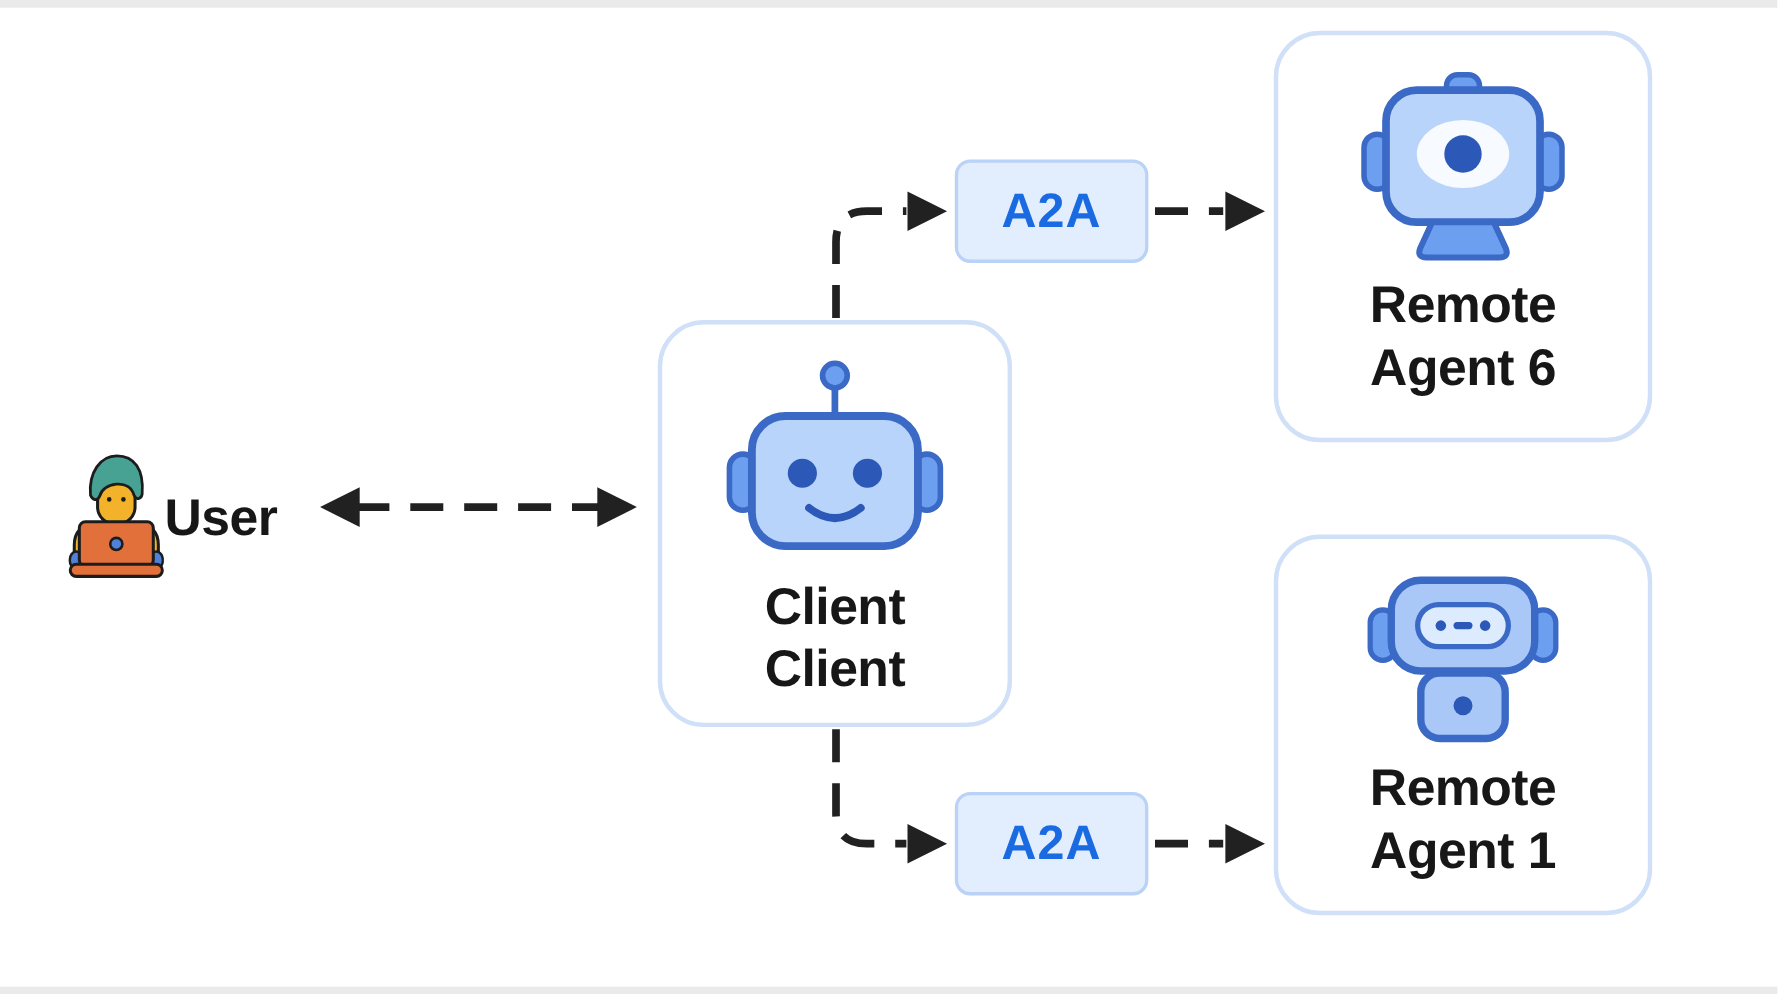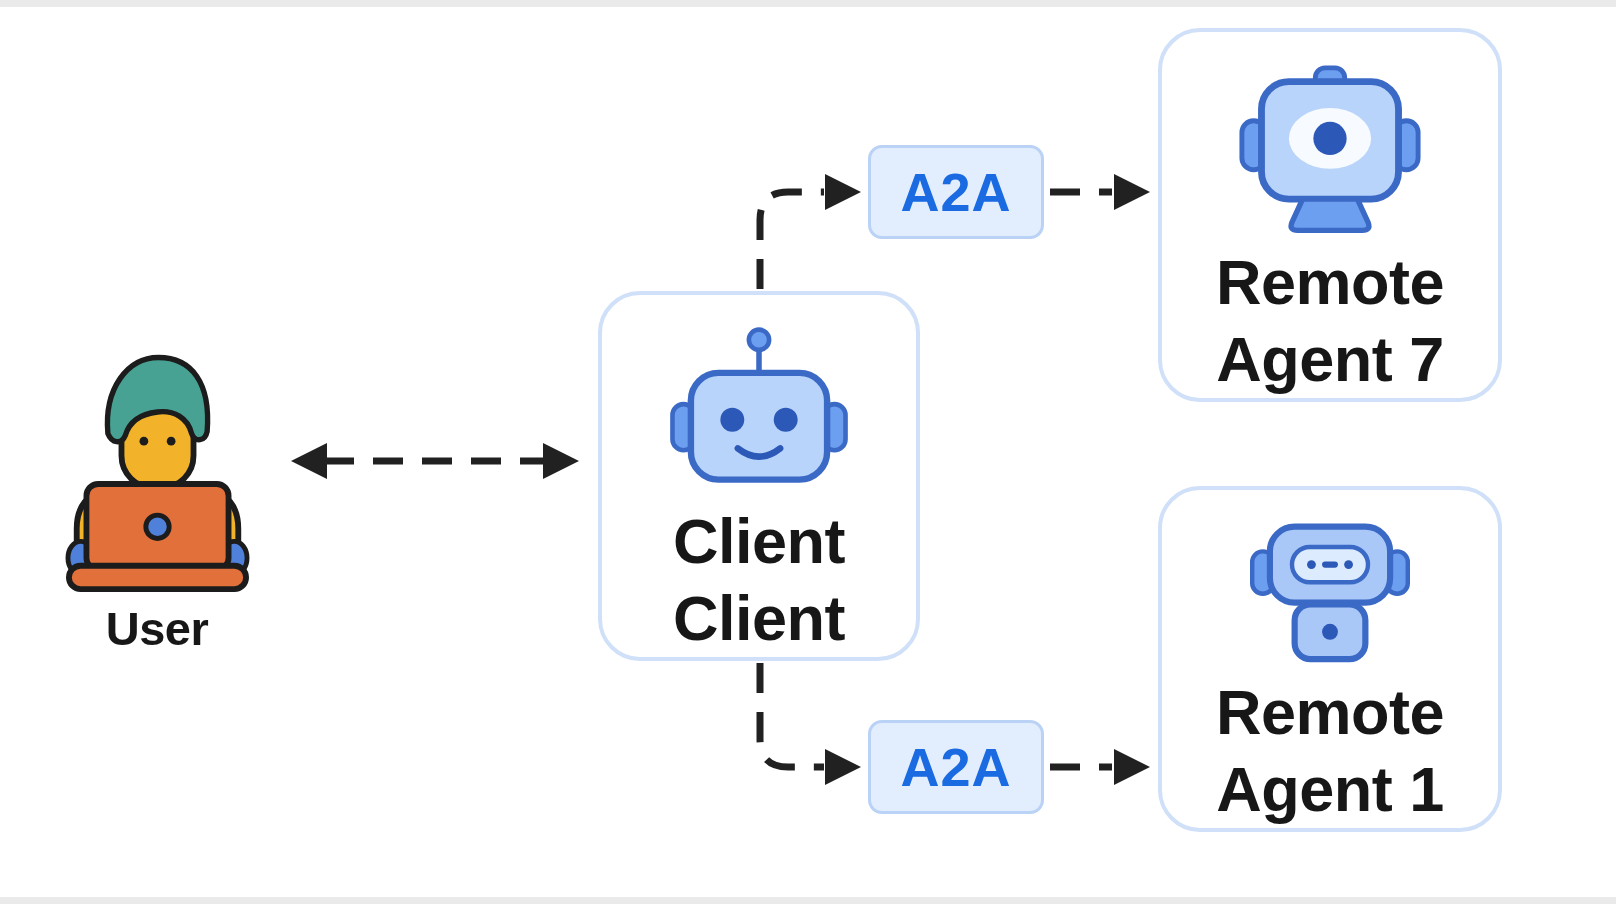--- a/index.html
+++ b/index.html
@@ -37,44 +37,44 @@
     display: flex; flex-direction: column; align-items: center;
   }
   .client-box  { left: 598px;  top: 291px; width: 322px; height: 370px; padding-top: 30px; }
   .remote1-box { left: 1158px; top: 28px;  width: 344px; height: 374px; padding-top: 32px; }
   .remote2-box { left: 1158px; top: 486px; width: 344px; height: 346px; padding-top: 26px; }
 
   .node-label {
     margin-top: 8px;
     text-align: center;
     font-weight: 700;
-    font-size: 63px;
+    font-size: 47px;
     line-height: 1.22;
     color: #171717;
     letter-spacing: -0.5px;
   }
 
   .badge {
     position: absolute;
     width: 176px; height: 94px;
     background: #e2edfd;
     border: 3px solid #b9d2f6;
     border-radius: 14px;
     display: flex; align-items: center; justify-content: center;
   }
   .badge span {
-    font-size: 54px; font-weight: 700;
+    font-size: 44px; font-weight: 700;
     color: #1a6ae2; letter-spacing: 1px;
   }
   .badge.top    { left: 868px; top: 145px; }
   .badge.bottom { left: 868px; top: 720px; }
 
   .user-figure {
     position: absolute; left: 62px; top: 338px; width: 190px;
-    display: flex; flex-direction: column; align-items: center;
+    display: flex; flex-direction: row; align-items: center;
   }
   .user-figure figcaption {
     margin-top: 8px;
     font-size: 47px; font-weight: 700; color: #171717;
     letter-spacing: -0.5px;
   }
 </style>
 </head>
 <body>
 
@@ -152,21 +152,21 @@
       <rect x="85" y="4" width="30" height="22" rx="10" fill="#6d9ff1" stroke="#3b69c6" stroke-width="5"></rect>
       <rect x="10" y="58" width="24" height="50" rx="12" fill="#6d9ff1" stroke="#3b69c6" stroke-width="5"></rect>
       <rect x="166" y="58" width="24" height="50" rx="12" fill="#6d9ff1" stroke="#3b69c6" stroke-width="5"></rect>
       <rect x="30" y="18" width="140" height="120" rx="28" fill="#b9d4fa" stroke="#3b69c6" stroke-width="7"></rect>
       <ellipse cx="100" cy="76" rx="42" ry="31" fill="#f7faff"></ellipse>
       <circle cx="100" cy="76" r="17" fill="#2c58b8"></circle>
       <path d="M 72 138 L 128 138 L 139 162 Q 142 170 133 170 L 67 170 Q 58 170 61 162 Z" fill="#6d9ff1" stroke="#3b69c6" stroke-width="5.5" stroke-linejoin="round"></path>
     </svg>
     <div class="node-label">
       <div>Remote</div>
-      <div>Agent 7</div>
+      <div>Agent 6</div>
     </div>
   </div>
 
   <div class="node-box remote2-box">
     <svg width="192" height="163" viewBox="0 0 200 170" xmlns="http://www.w3.org/2000/svg">
       <rect x="12" y="40" width="24" height="48" rx="12" fill="#6d9ff1" stroke="#3b69c6" stroke-width="5"></rect>
       <rect x="164" y="40" width="24" height="48" rx="12" fill="#6d9ff1" stroke="#3b69c6" stroke-width="5"></rect>
       <rect x="32" y="12" width="136" height="86" rx="28" fill="#a9c8f8" stroke="#3b69c6" stroke-width="7"></rect>
       <rect x="57" y="35" width="86" height="40" rx="20" fill="#dcebfd" stroke="#3b69c6" stroke-width="5"></rect>
       <circle cx="79" cy="55" r="5" fill="#2c58b8"></circle>

